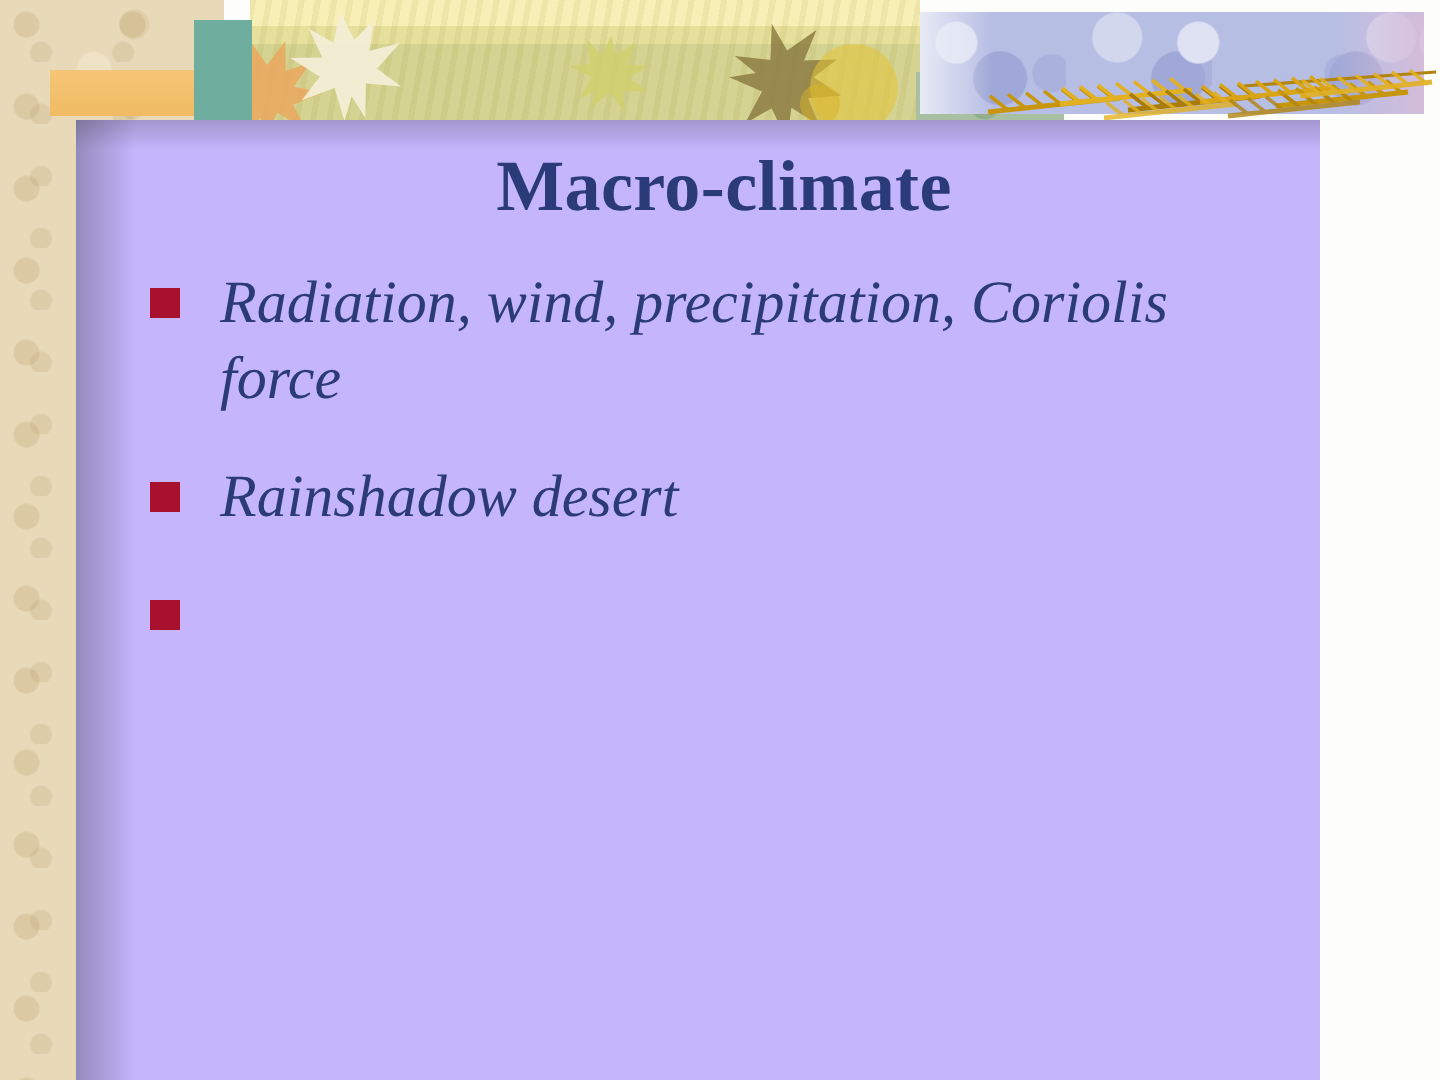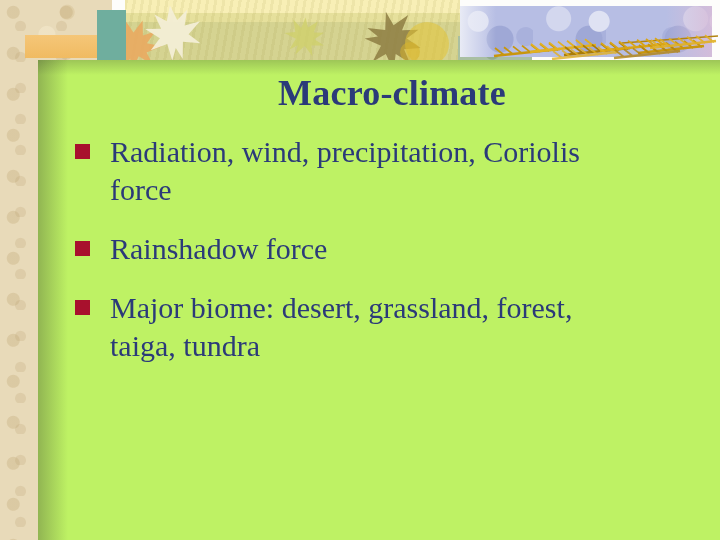--- a/index.html
+++ b/index.html
@@ -63,41 +63,41 @@
     background-color:#b7bee4;
   }
   .band-lavender::after{ 
     content:"";position:absolute;right:0;top:0;width:46px;height:100%;
     background:linear-gradient(to right, rgba(216,188,216,0), rgba(216,188,216,.85));
   }
   .wheat{position:absolute;left:492px;top:31px;z-index:5;}
 
   
   .content{
-    position:absolute;left:38px;top:60px;width:682px;height:480px;z-index:6;
-    background:#bef264;
+    position:absolute;left:38px;top:60px;width:622px;height:480px;z-index:6;
+    background:#c4b5fd;
   }
   .content::before{
     content:"";position:absolute;left:0;top:0;width:30px;height:100%;
     background:linear-gradient(to right, rgba(40,40,40,.30), rgba(40,40,40,0));
   }
   .content::after{
     content:"";position:absolute;left:0;top:0;width:100%;height:15px;
     background:linear-gradient(to bottom, rgba(40,40,40,.22), rgba(40,40,40,0));
   }
 
   
   .title{
     position:absolute;left:0;top:13px;width:100%;margin:0;padding-left:26px;
     box-sizing:border-box;text-align:center;
     font-size:36px;font-weight:bold;line-height:40px;
     color:var(--text-navy,#2b3a79);letter-spacing:.2px;
   }
   .bullets{
-    position:absolute;left:37px;top:73px;width:608px;margin:0;padding:0;list-style:none;
+    position:absolute;left:37px;top:73px;width:608px;margin:0;padding:0;list-style:none;font-style:italic;
   }
   .bullets li{
     position:relative;margin:0 0 21px 0;padding-left:35px;
     font-size:30px;line-height:38px;color:var(--text-navy,#2b3a79);
     white-space:pre-line;
   }
   .sq{
     position:absolute;left:0;top:11px;width:15px;height:15px;
     background:var(--bullet-red,#a8112d);
   }
@@ -147,19 +147,18 @@
       <use href="#ear" x="158" y="10" stroke="#e2b122" opacity="0.9"></use>
     </svg>
   </div>
 
   <div class="content">
     <h1 class="title">Macro-climate</h1>
     <ul class="bullets">
       <li><span class="sq"></span><span>Radiation, wind, precipitation, Coriolis
 force</span></li>
       <li><span class="sq"></span></li>
-      <li><span class="sq"></span><span>Rainshadow force</span></li>
-      <li><span class="sq"></span><span>Major biome: desert, grassland, forest,
-taiga, tundra</span></li>
+      <li><span class="sq"></span><span>Rainshadow desert</span></li>
+      <li><span class="sq"></span></li>
     </ul>
   </div>
 
 </div>
 
 </body></html>

